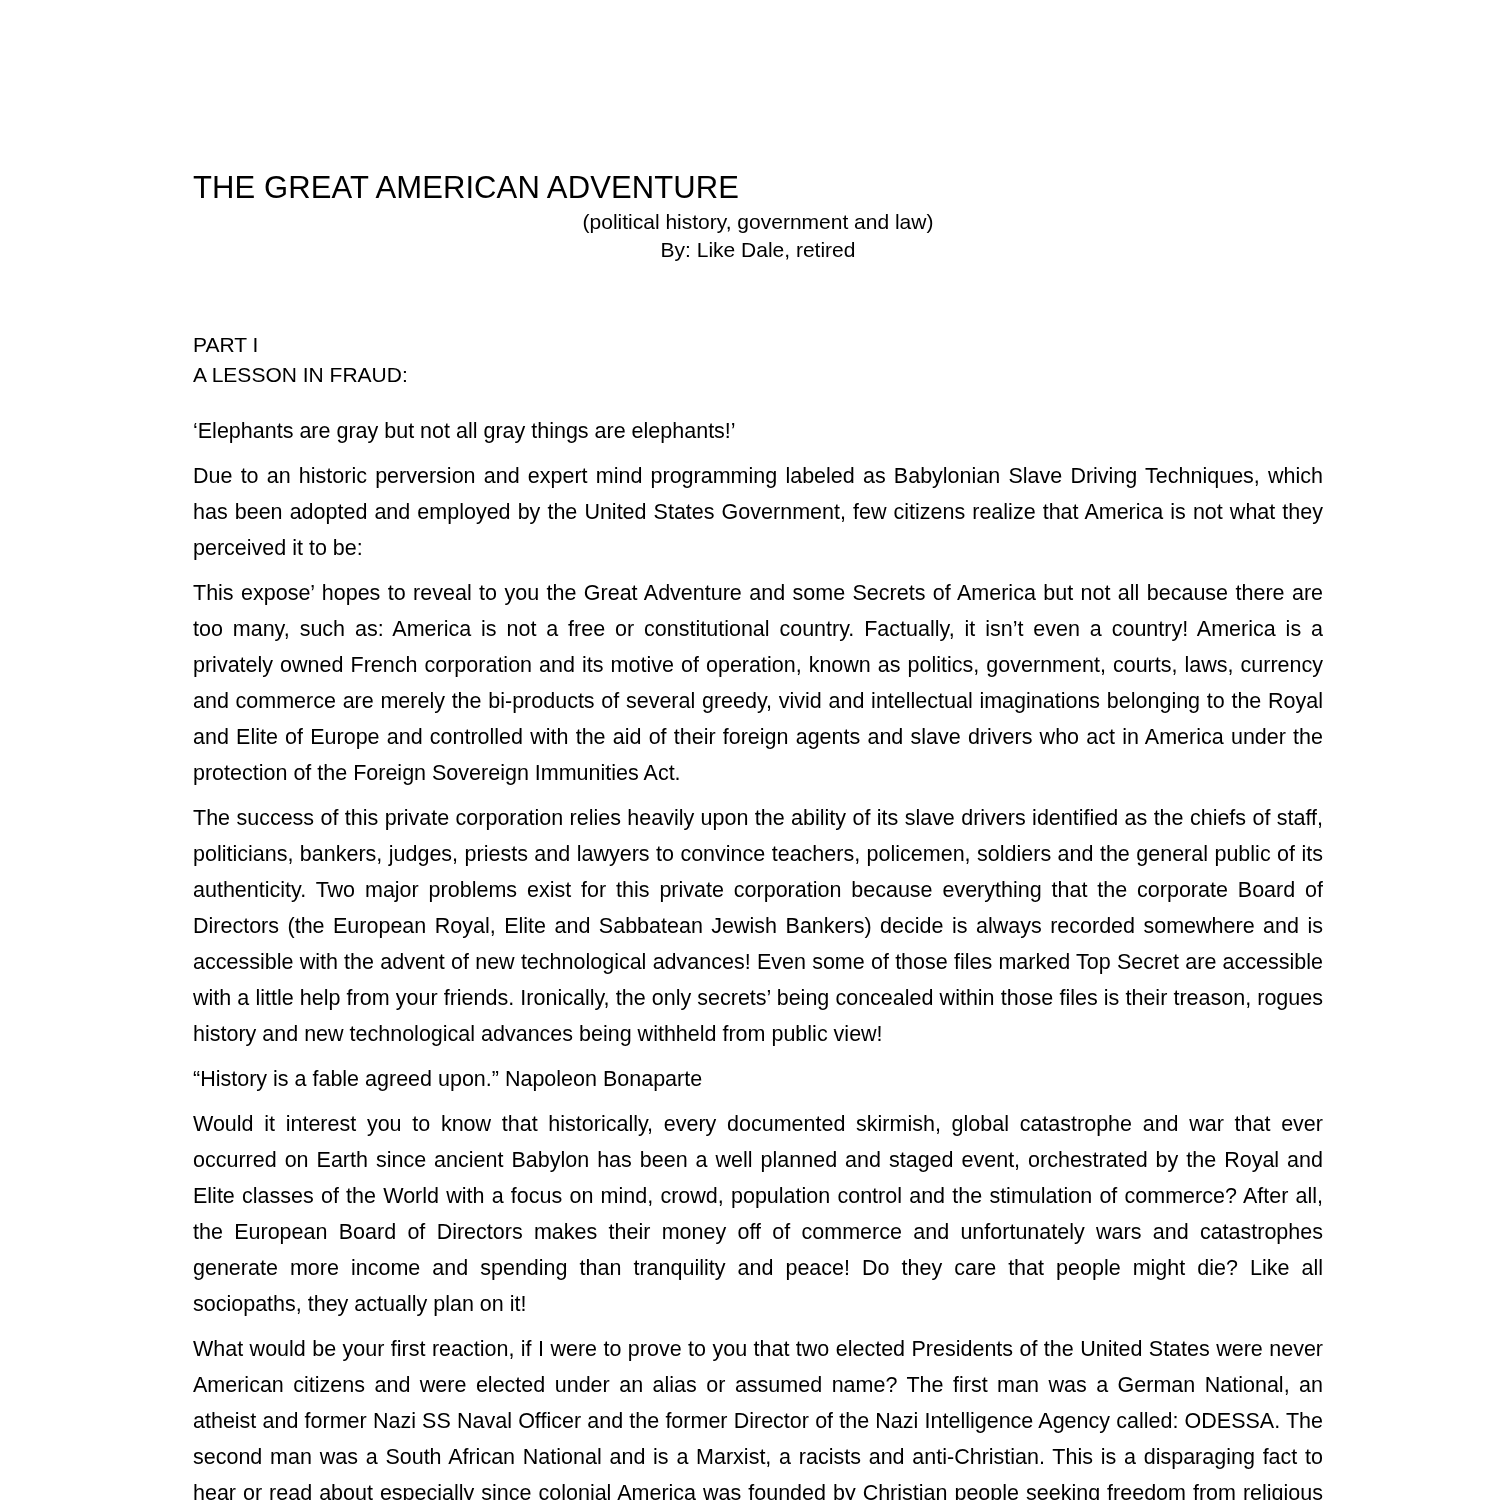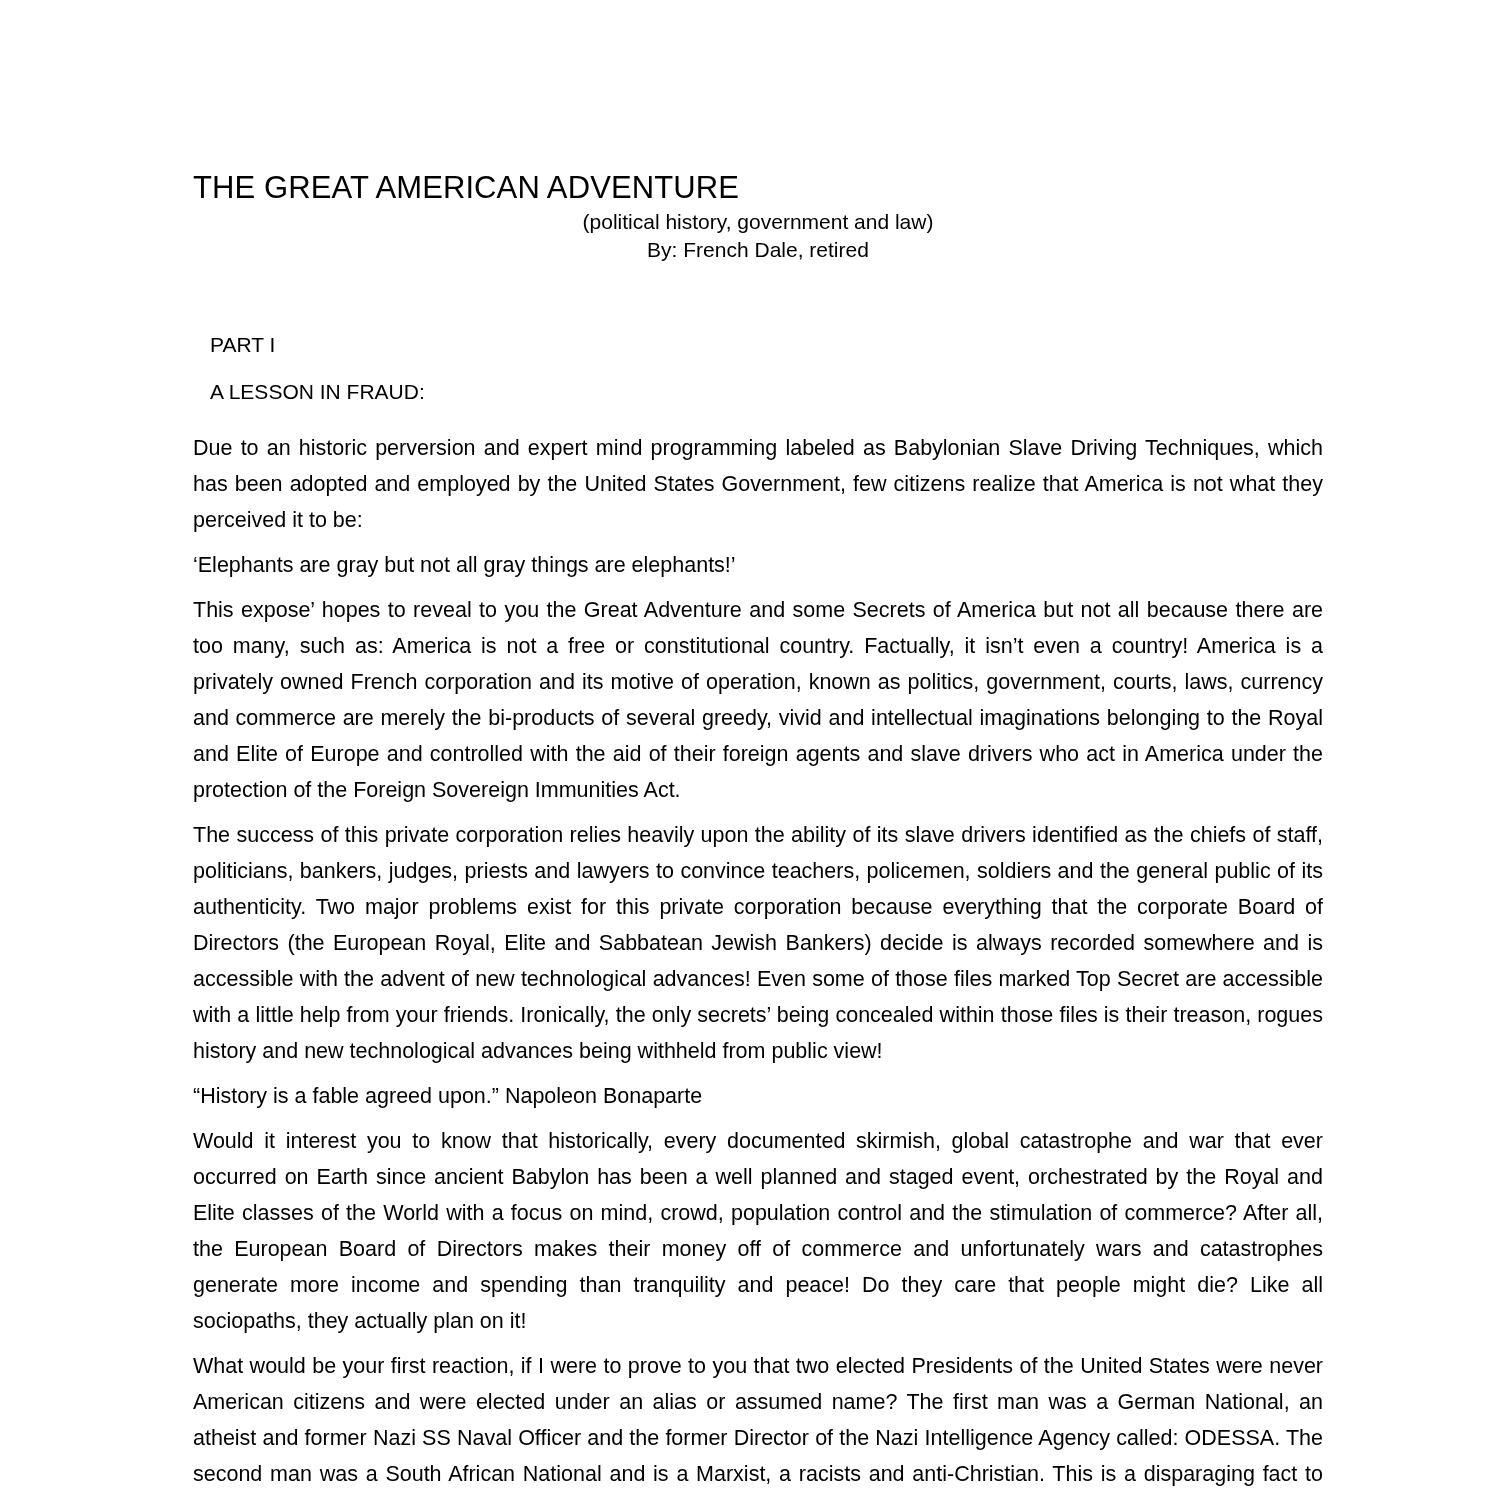--- a/index.html
+++ b/index.html
@@ -52,21 +52,21 @@
     text-align: center;
   }
 
   
   .section-block {
     margin-top: 66px;
   }
   .section-line {
     font-size: 21px;
     line-height: 30px;
-    margin: 17px;
+    margin: 0;
     white-space: pre;
   }
 
   
   .body-wrap {
     margin-top: 23px;
   }
   p.para {
     font-size: 21.5px;
     line-height: 36px;
@@ -82,31 +82,31 @@
 </style>
 </head>
 <body>
 
 <div class="page">
   <div class="content">
 
     <div class="title-block">
       <div class="doc-title">THE GREAT AMERICAN ADVENTURE</div>
       <div class="doc-subtitle-line">(political history, government and law)</div>
-      <div class="doc-subtitle-line">By: French Dale, retired</div>
+      <div class="doc-subtitle-line">By: Like Dale, retired</div>
     </div>
 
     <div class="section-block">
       <div class="section-line">PART I</div>
       <div class="section-line">A LESSON IN FRAUD:</div>
     </div>
 
     <div class="body-wrap">
+      <p class="para">‘Elephants are gray but not all gray things are elephants!’</p>
       <p class="para">Due to an historic perversion and expert mind programming labeled as Babylonian Slave Driving Techniques, which has been adopted and employed by the United States Government, few citizens realize that America is not what they perceived it to be:</p>
-      <p class="para">‘Elephants are gray but not all gray things are elephants!’</p>
       <p class="para">This expose’ hopes to reveal to you the Great Adventure and some Secrets of America but not all because there are too many, such as: America is not a free or constitutional country.  Factually, it isn’t even a country!  America is a privately owned French corporation and its motive of operation, known as politics,  government,  courts,  laws,  currency and commerce are merely the bi-products of several greedy, vivid and intellectual imaginations belonging to the Royal and Elite of Europe and controlled with the aid of their foreign agents and slave drivers who act in America under the protection of the Foreign Sovereign Immunities Act.</p>
       <p class="para">The success of this private corporation relies heavily upon the ability of its slave drivers identified as the chiefs of staff, politicians, bankers, judges, priests and lawyers to convince teachers, policemen, soldiers and the general public of its authenticity.  Two major problems exist for this private corporation because everything that the corporate Board of Directors (the European Royal, Elite and Sabbatean Jewish Bankers) decide is always recorded somewhere and is accessible with the advent of new technological advances!  Even some of those files marked Top Secret are accessible with a little help from your friends.  Ironically, the only secrets’ being concealed within those files is their treason, rogues history and new technological advances being withheld from public view!</p>
       <p class="para">“History is a fable agreed upon.” Napoleon Bonaparte</p>
       <p class="para">Would it interest you to know that historically, every documented skirmish, global catastrophe and war that ever occurred on Earth since ancient Babylon has been a well planned and staged event, orchestrated by the Royal and Elite classes of the World with a focus on mind,  crowd,  population control and the stimulation of commerce?  After all, the European Board of Directors makes their money off of commerce and unfortunately wars and catastrophes generate more income and spending than tranquility and peace!  Do they care that people might die?  Like all sociopaths, they actually plan on it!</p>
       <p class="para">What would be your first reaction, if I were to prove to you that two elected Presidents of the United States were never American citizens and were elected under an alias or assumed name?  The first man was a German National,  an atheist and former Nazi SS Naval Officer and the former Director of the Nazi Intelligence Agency called: ODESSA. The second man was a South African National and is a Marxist, a racists and anti-Christian.  This is a disparaging fact to hear or read about especially since colonial America was founded by Christian people seeking freedom from religious persecution.  People who just wanted to be left alone, which made them an easy mark for unscrupulous men!</p>
 
     </div>
 
   </div>
 </div>

